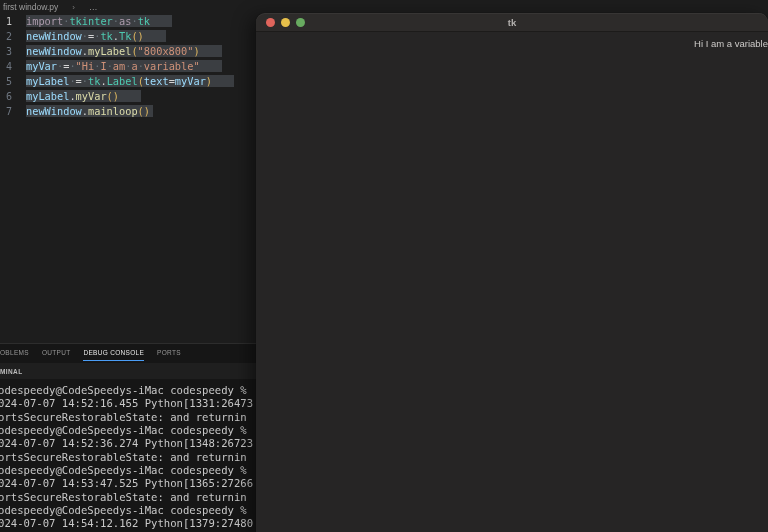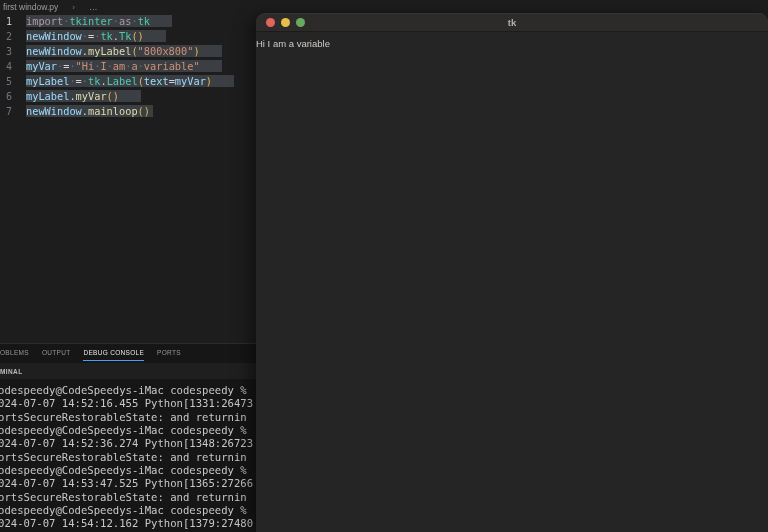--- a/index.html
+++ b/index.html
@@ -53,21 +53,21 @@
                  box-shadow:inset 0 1px 0 rgba(255,255,255,0.05); }
   .traffic { position:absolute; left:10px; top:5px; display:flex; gap:6px; }
   .light { width:9px; height:9px; border-radius:50%; cursor:pointer; }
   .light.red    { background:#e0655c; }
   .light.yellow { background:#e6bf4a; }
   .light.green  { background:#68ab60; }
   .tk-title { position:absolute; left:0; right:0; top:0; height:19px; display:flex;
               align-items:center; justify-content:center; font-size:9.5px; font-weight:600;
               color:#b1afad; }
   .tk-body { position:relative; width:100%; height:calc(100% - 20px); }
-  .tk-label { margin-top:6px; text-align:left; font-size:9.5px; color:#cccac8; }
+  .tk-label { margin-top:6px; text-align:right; font-size:9.5px; color:#cccac8; }
 </style>
 </head>
 <body>
 
 <div id="stage">
 
   <div class="editor">
     <div class="breadcrumb">
       <span>first window.py</span>
       <span class="sep">›</span>

